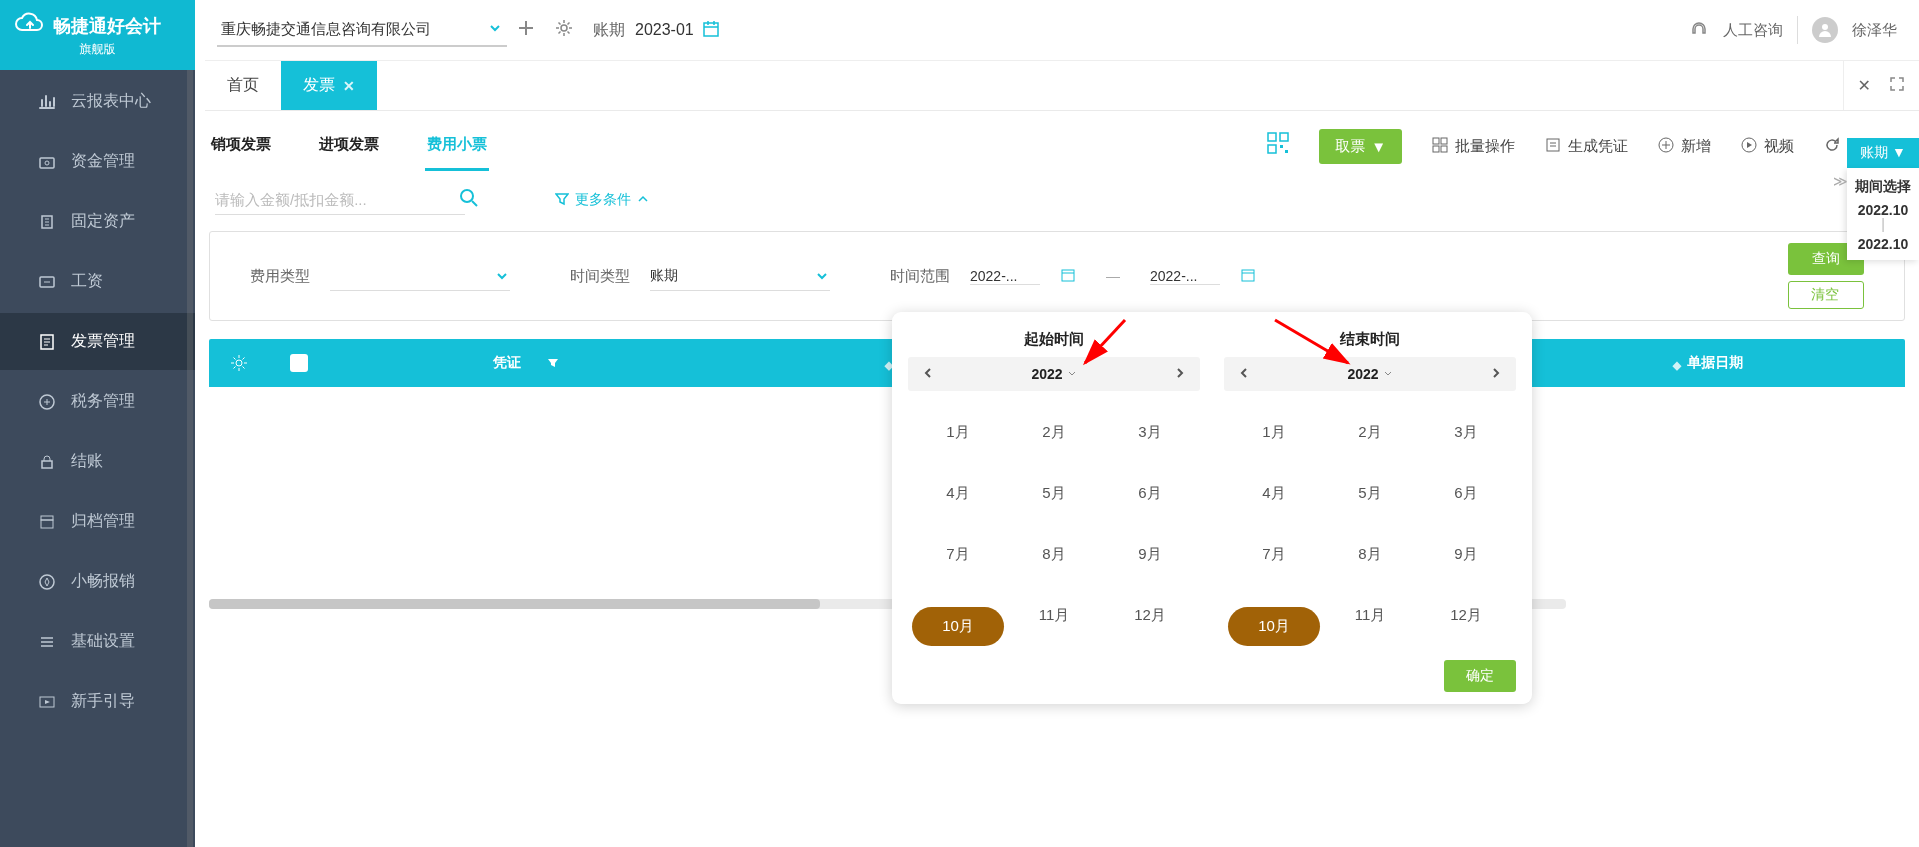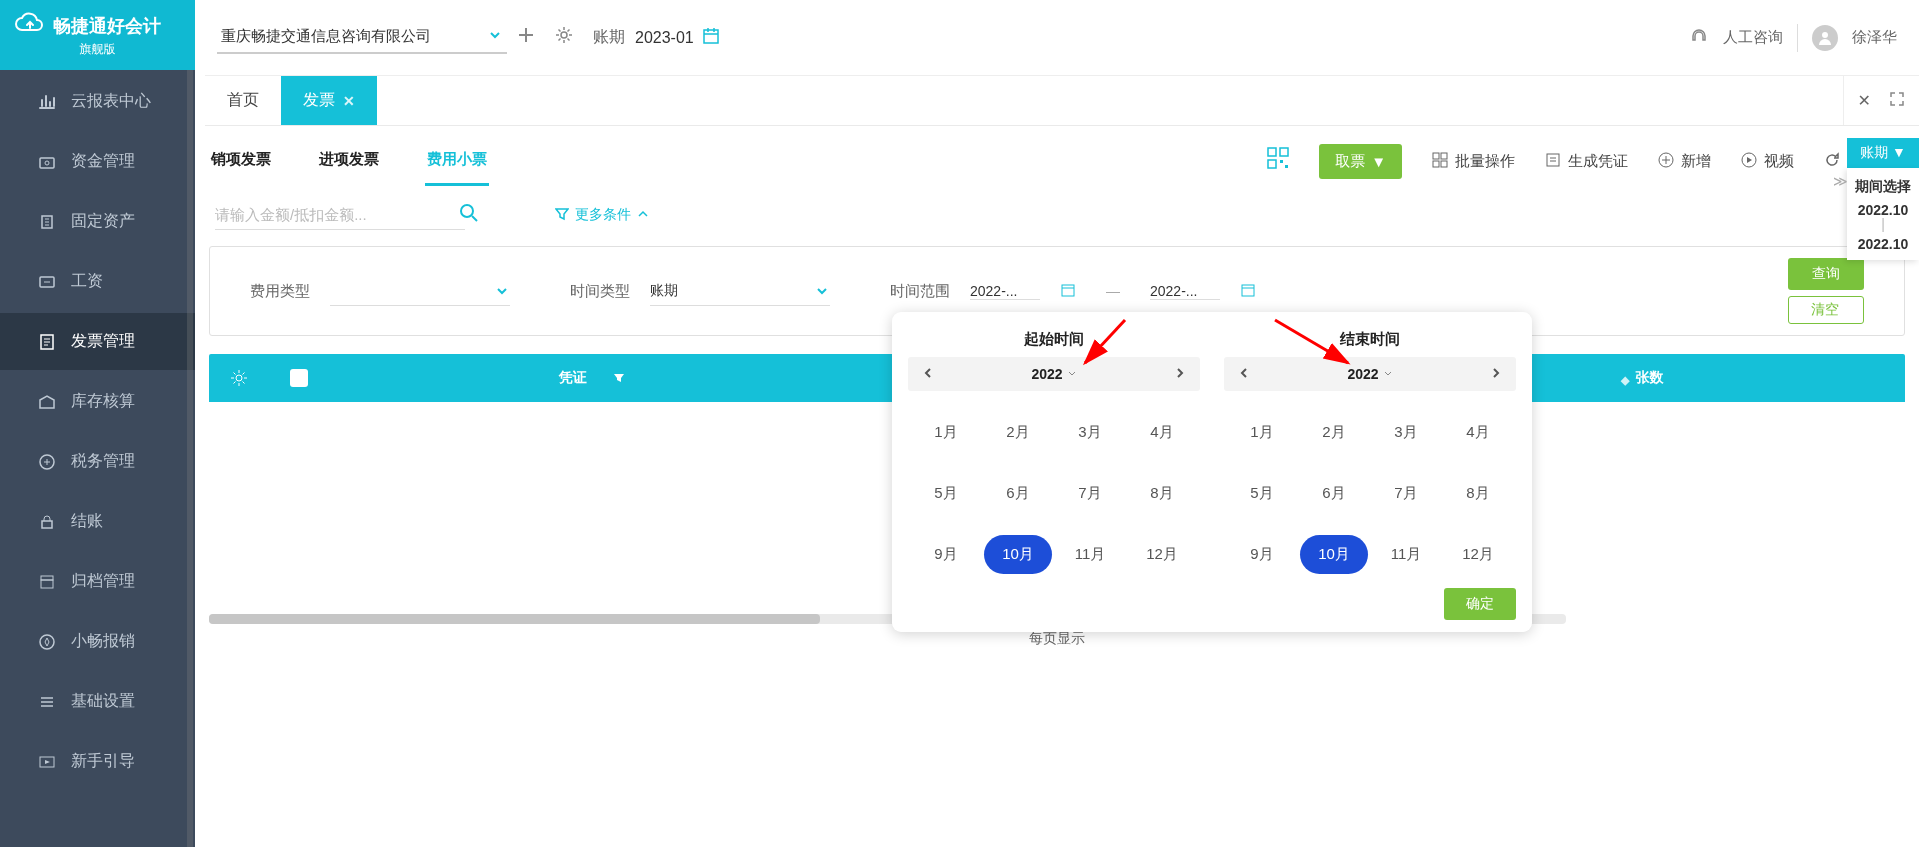--- a/index.html
+++ b/index.html
@@ -15,21 +15,21 @@
     .menu-item { padding: 18px 37px; display: flex; align-items: center; gap: 14px; color: #bfc9d4; cursor: pointer; font-size: 16px; margin-top: 3px; }
     .menu-item.active { background: #2c3846; color: #fff; }
     .menu-item:last-child { margin-top: auto; }
     .menu-icon { width: 20px; height: 20px; display: inline-flex; align-items: center; justify-content: center; }
     .scroll-hint { position: absolute; right: 2px; top: 70px; bottom: 0; width: 6px; background: rgba(128,128,128,0.3); }
     
     
     .main { flex: 1; display: flex; flex-direction: column; background: #fff; position: relative; }
     
     
-    .topbar { height: 76px; display: flex; align-items: center; padding: 16px 12px; border-bottom: 1px solid #eee; margin-left: 10px; }
+    .topbar { height: 61px; display: flex; align-items: center; padding: 16px 12px; border-bottom: 1px solid #eee; margin-left: 10px; }
     .company { flex: 0 0 auto; color: #333; font-size: 15px; padding: 6px 4px; border-bottom: 2px solid #ccc; width: 290px; display: flex; align-items: center; justify-content: space-between; }
     .top-icon { color: #999; cursor: pointer; padding: 0 10px; font-size: 18px; }
     .period-label { color: #666; margin-left: 10px; font-size: 16px; }
     .period-val { color: #333; margin-left: 10px; font-size: 16px; }
     .cal-icon { color: #10b9d2; margin-left: 8px; }
     .topbar-right { margin-left: auto; display: flex; align-items: center; gap: 14px; color: #666; font-size: 15px; padding-right: 10px; }
     .divider-v { width: 1px; height: 28px; background: #ddd; }
     .avatar { width: 26px; height: 26px; border-radius: 50%; background: #ccc; display: inline-flex; align-items: center; justify-content: center; }
     
     
@@ -92,23 +92,23 @@
     .rail-arr { position: absolute; left: -14px; top: 35px; color: #aaa; font-size: 14px; }
     
     
     .date-pop { position: absolute; top: 312px; left: 892px; width: 640px; background: #fff; box-shadow: 0 2px 14px rgba(0,0,0,0.18); border-radius: 9px; padding: 14px 16px 12px; z-index: 20; }
     .dp-row { display: flex; gap: 24px; align-items: flex-start; }
     .dp-col { flex: 1; }
     .dp-title { text-align: center; font-weight: bold; padding: 4px 0 8px; color: #222; font-size: 15px; }
     .dp-head { background: #f3f3f3; display: flex; align-items: center; justify-content: space-between; padding: 8px 14px; border-radius: 3px; }
     .dp-nav { color: #555; cursor: pointer; font-size: 16px; }
     .dp-year { font-weight: bold; color: #222; display: flex; align-items: center; gap: 4px; }
-    .dp-grid { display: grid; grid-template-columns: repeat(4, 1fr); gap: 22px 4px; padding: 22px 4px 8px; }
+    .dp-grid { display: grid; grid-template-columns: repeat(3, 1fr); gap: 22px 4px; padding: 22px 4px 8px; }
     .dp-cell { text-align: center; padding: 10px 0; color: #555; cursor: pointer; border-radius: 20px; font-size: 15px; }
-    .dp-cell.sel { background: #1d4ed8; color: #fff; }
+    .dp-cell.sel { background: #a16207; color: #fff; margin-top: 11px; }
     .dp-confirm { display: flex; justify-content: flex-end; margin-top: 6px; }
     .dp-ok { background: #7ac23c; color: #fff; padding: 7px 22px; border-radius: 3px; cursor: pointer; font-size: 14px; }
     
     
     .anno { position: absolute; z-index: 30; pointer-events: none; }
     .anno svg line { stroke: #f00; stroke-width: 3; }
     .anno svg polygon { fill: #f00; }
   </style>
 </head>
 <body>
@@ -162,28 +162,20 @@
         <span>工资</span>
       </div>
     <div class="menu-item active">
         <span class="menu-icon">
           <svg width="18" height="18" viewBox="0 0 18 18">
             <rect x="3" y="2" width="12" height="14" stroke="#fff" stroke-width="1.5" fill="none"></rect>
             <path d="M6 6h6M6 9h6M6 12h4" stroke="#fff"></path>
           </svg>
         </span>
         <span>发票管理</span>
-      </div>
-    <div class="menu-item">
-        <span class="menu-icon">
-          <svg width="18" height="18" viewBox="0 0 18 18">
-            <path d="M2 7l7-4 7 4v8H2z" stroke="#bfc9d4" stroke-width="1.5" fill="none"></path>
-          </svg>
-        </span>
-        <span>库存核算</span>
       </div>
     <div class="menu-item">
         <span class="menu-icon">
           <svg width="18" height="18" viewBox="0 0 18 18">
             <circle cx="9" cy="9" r="7" stroke="#bfc9d4" stroke-width="1.5" fill="none"></circle>
             <path d="M6 9h6M9 6v6" stroke="#bfc9d4"></path>
           </svg>
         </span>
         <span>税务管理</span>
       </div>
@@ -413,20 +405,24 @@
               </svg></span>
           </div>
         <div class="th">
             <span class="sort-i"></span>
             <span>费用类型</span>
           </div>
         <div class="th">
             <span class="sort-i"></span>
             <span>张数</span>
           </div>
+        <div class="th">
+            <span class="sort-i"></span>
+            <span>单据日期</span>
+          </div>
       </div>
       <div class="empty">
         <div class="empty-img">
           <svg width="140" height="110" viewBox="0 0 140 110">
               <rect x="30" y="20" width="70" height="70" rx="6" fill="#e8f7fb" stroke="#a8dde8"></rect>
               <circle cx="100" cy="70" r="22" fill="#d3eff6" stroke="#a8dde8"></circle>
               <path d="M92 70l6 6 12-12" stroke="#7ac9d8" stroke-width="3" fill="none"></path>
               <path d="M40 35h40M40 45h40M40 55h30" stroke="#a8dde8" stroke-width="3"></path>
             </svg>
         </div>

